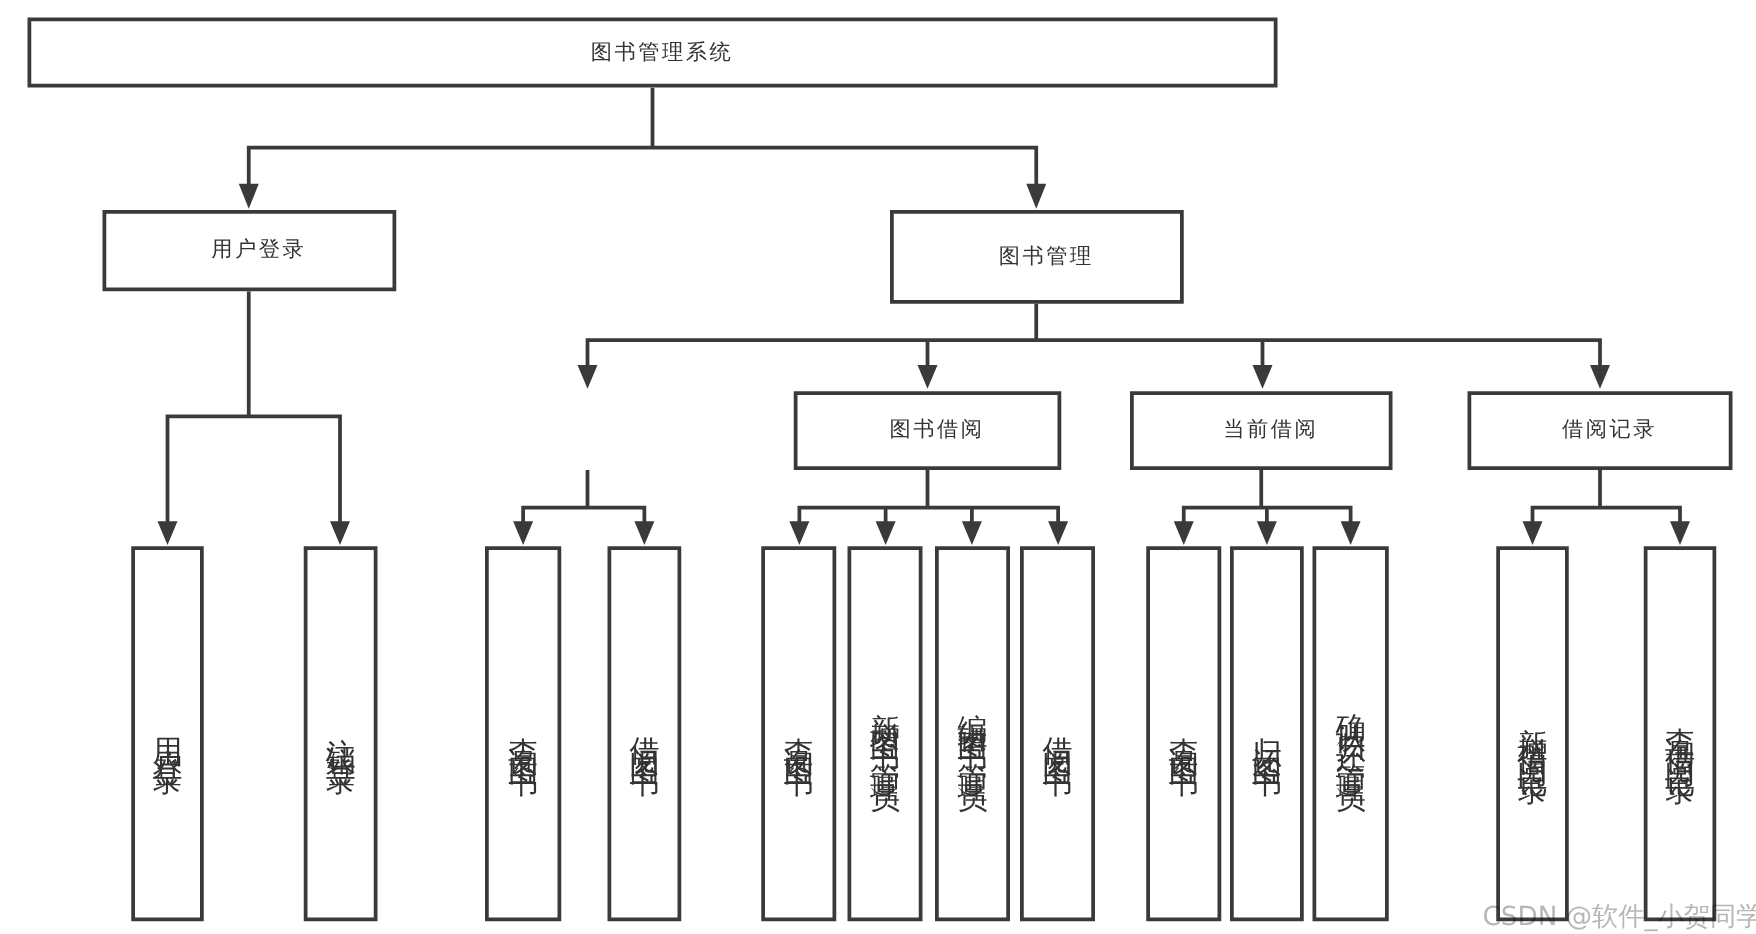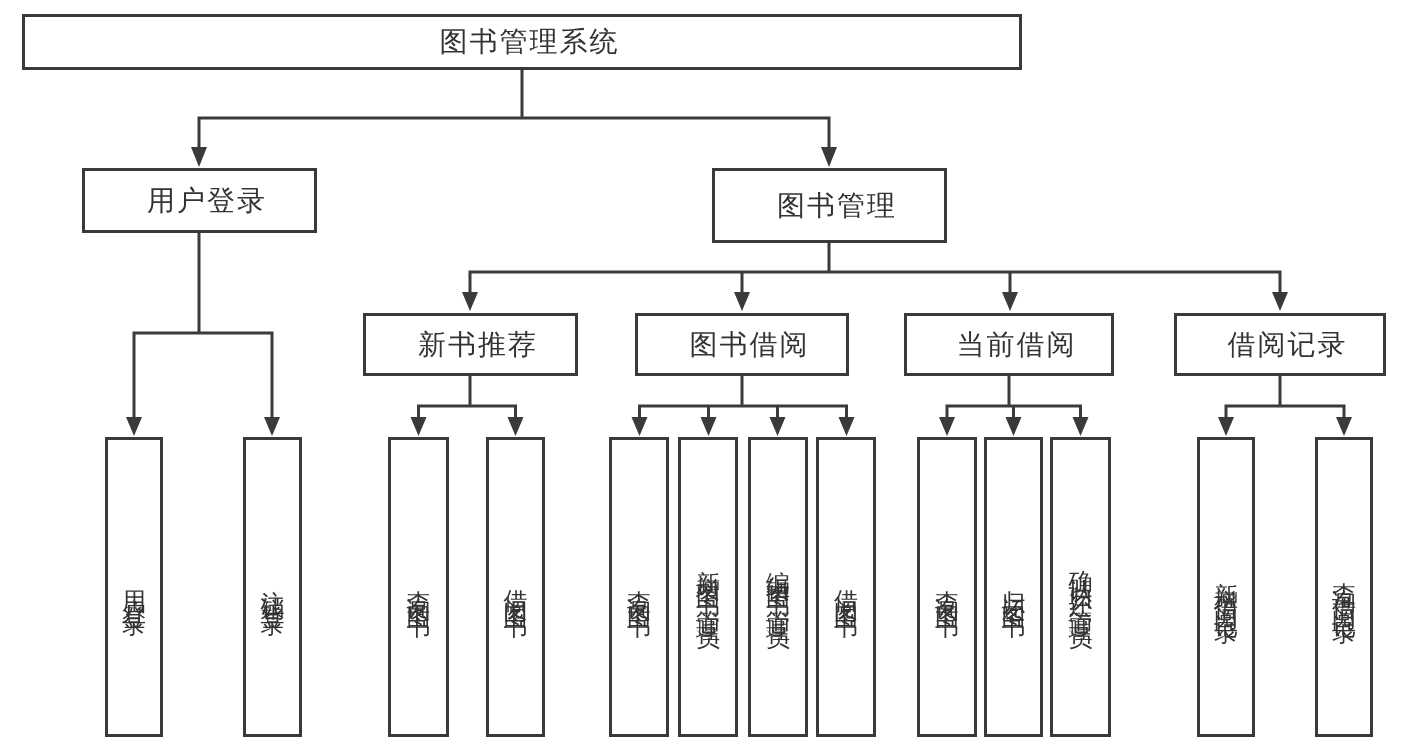--- a/index.html
+++ b/index.html
@@ -14,21 +14,21 @@
     font-family:"DejaVu Sans","Liberation Sans",sans-serif;overflow:hidden;
   }
   .wires{position:absolute;left:0;top:0;z-index:0;}
   .wires path{fill:none;stroke:var(--line);stroke-width:3;}
   .wires polygon{fill:var(--line);stroke:none;}
   .box{
     position:absolute;box-sizing:border-box;background:var(--box_fill);
     border:3px solid var(--line);color:var(--text);z-index:1;
     display:flex;align-items:center;justify-content:center;
   }
-  .h{font-size:28px;letter-spacing:2px;line-height:1;padding-left:15px;}
+  .h{font-size:17px;letter-spacing:2px;line-height:1;padding-left:15px;}
   .leaf{
     top:437px;height:300px;
     writing-mode:vertical-rl;text-orientation:mixed;
     font-size:24px;letter-spacing:8px;line-height:1;
   }
   .watermark{
     position:absolute;z-index:2;left:1186px;top:719px;width:219px;
     font-size:21px;color:var(--watermark);white-space:nowrap;
     mix-blend-mode:multiply;letter-spacing:0px;
   }
@@ -78,23 +78,20 @@
     <span>图书管理系统</span>
   </div>
 
   <div class="box h" style="left:82px;top:168px;width:235px;height:65px">
     <span>用户登录</span>
   </div>
   <div class="box h" style="left:712px;top:168px;width:235px;height:75px">
     <span>图书管理</span>
   </div>
 
-  <div class="box h" style="left:363px;top:313px;width:215px;height:63px">
-    <span>新书推荐</span>
-  </div>
   <div class="box h" style="left:635px;top:313px;width:214px;height:63px">
     <span>图书借阅</span>
   </div>
   <div class="box h" style="left:904px;top:313px;width:210px;height:63px">
     <span>当前借阅</span>
   </div>
   <div class="box h" style="left:1174px;top:313px;width:212px;height:63px">
     <span>借阅记录</span>
   </div>
 
@@ -131,13 +128,14 @@
   <div class="box leaf" style="left:1050px;width:61px">
     <span>确认归还（管理员）</span>
   </div>
   <div class="box leaf" style="left:1197px;width:58px">
     <span>新增借阅记录</span>
   </div>
   <div class="box leaf" style="left:1315px;width:58px">
     <span>查询借阅记录</span>
   </div>
 
+  <div class="watermark">CSDN @软件_小贺同学</div>
 </div>
 
 </body></html>

